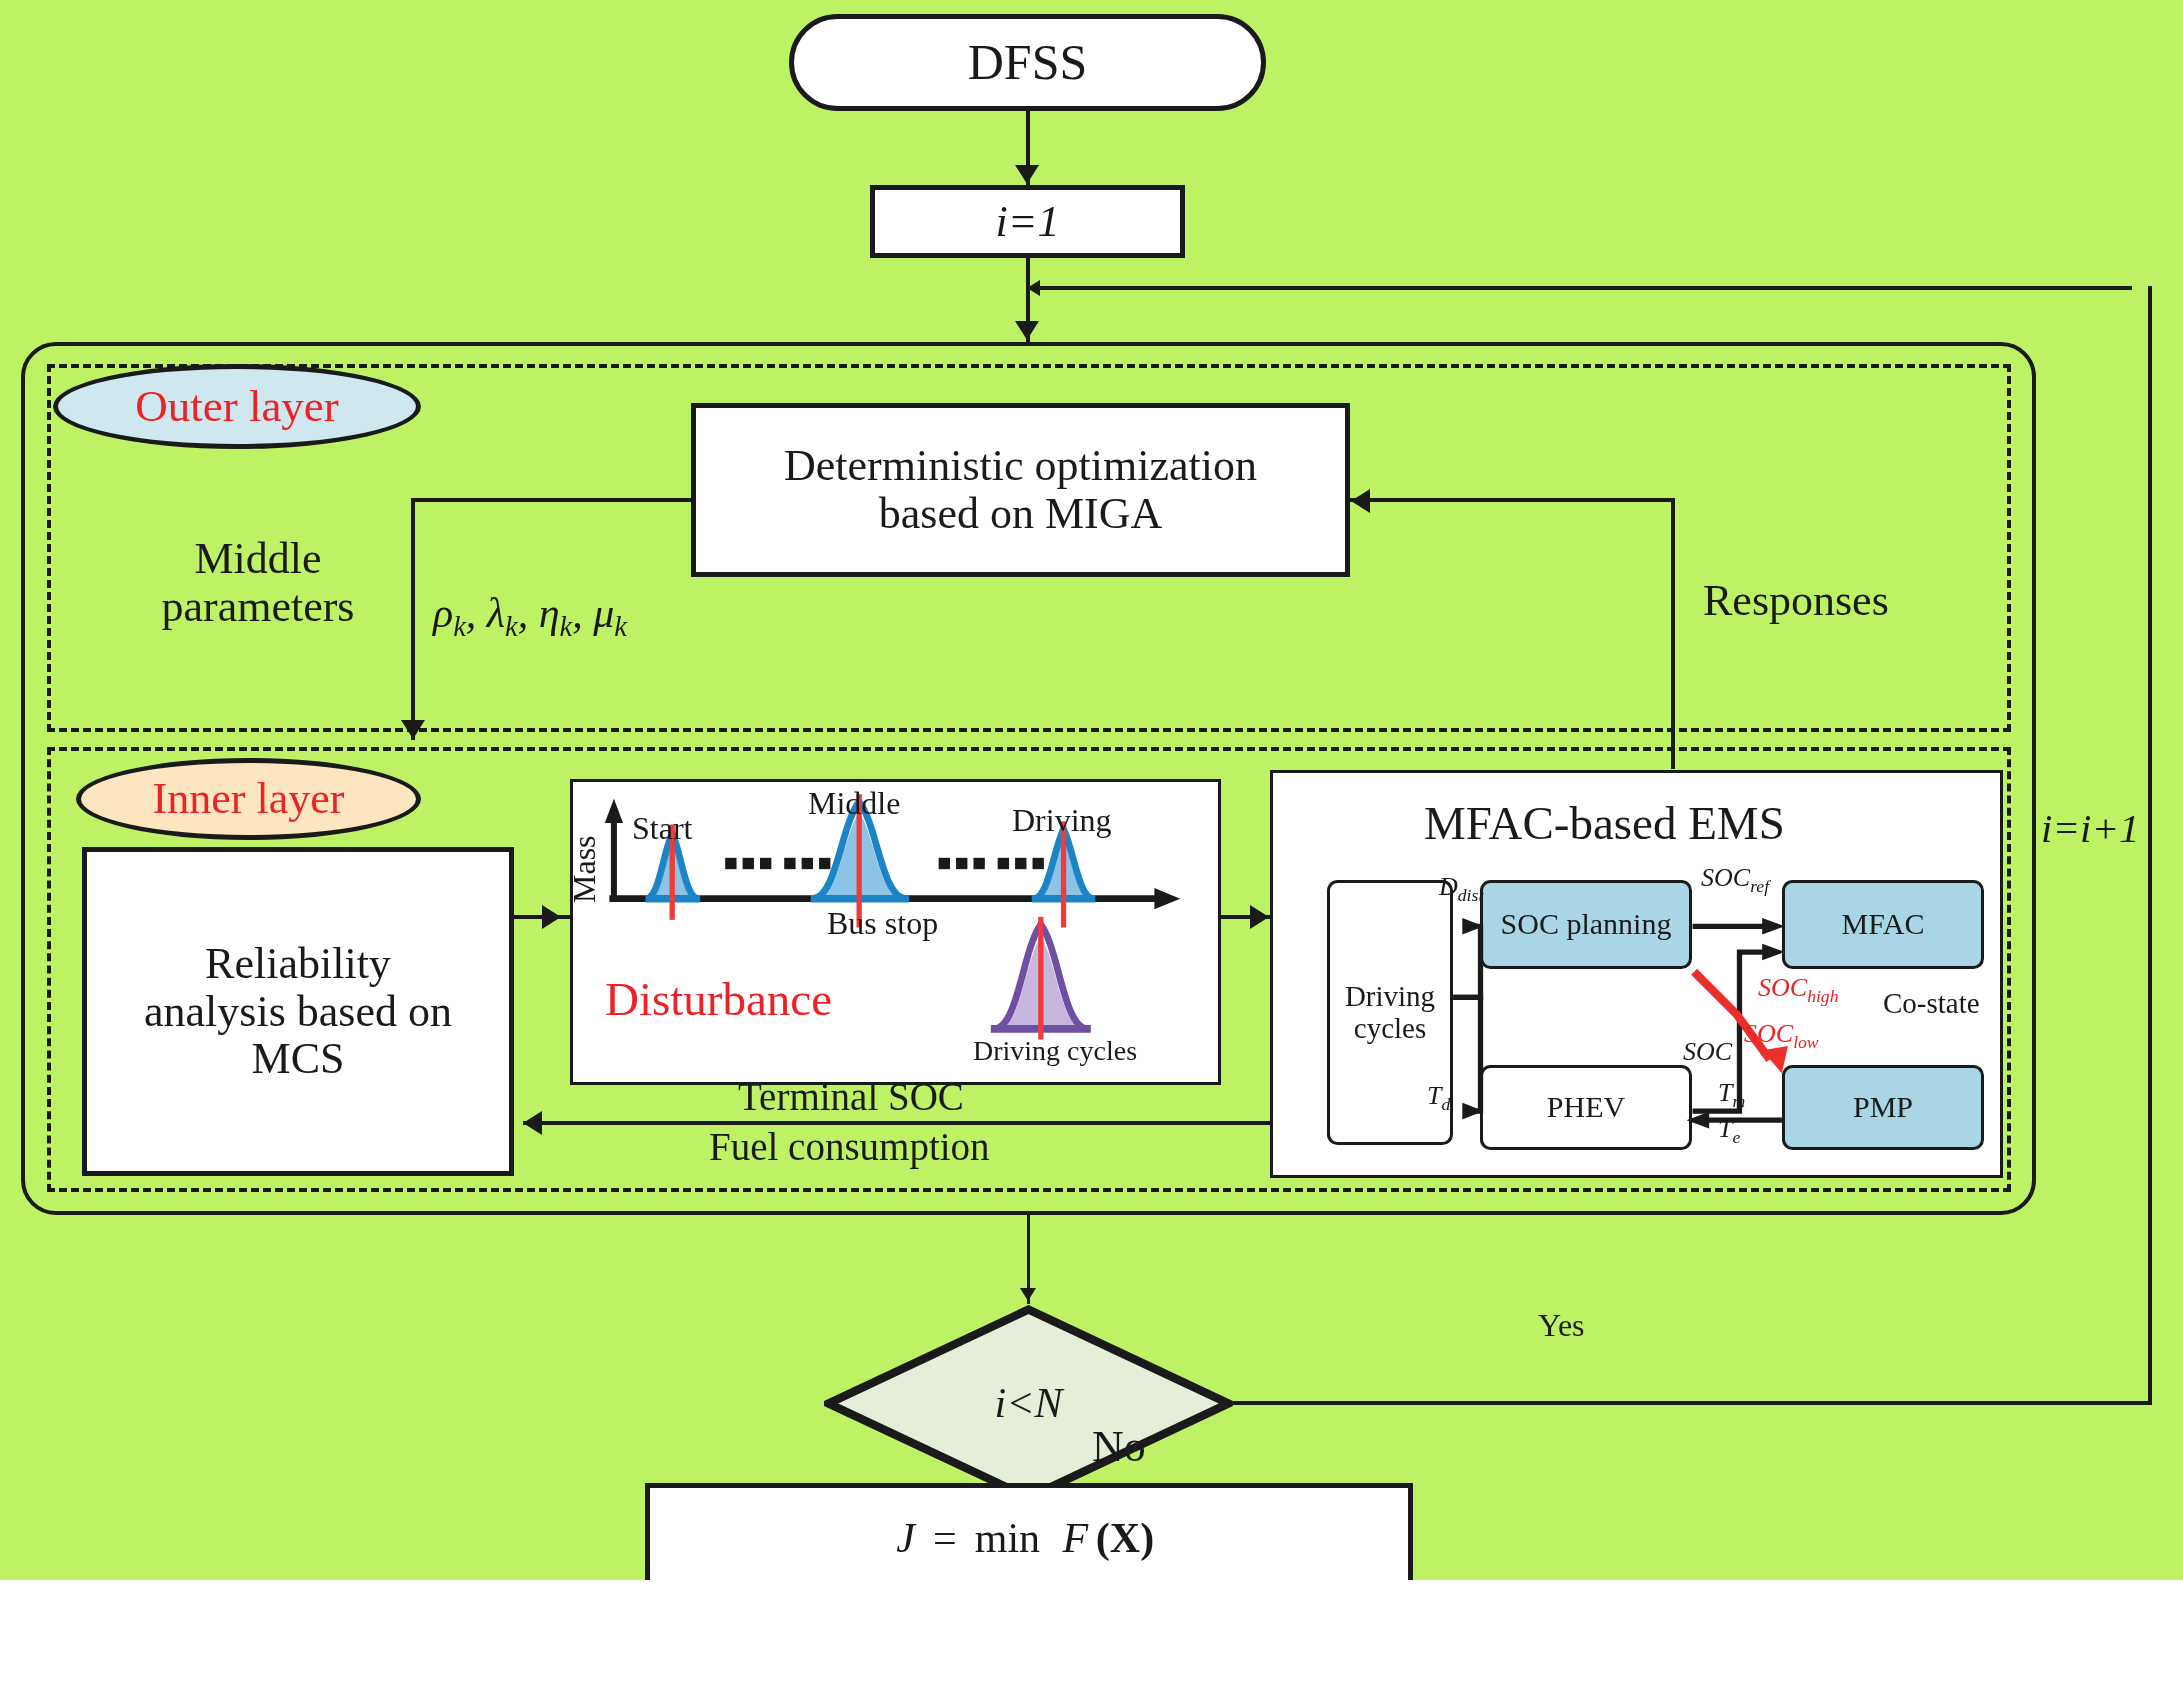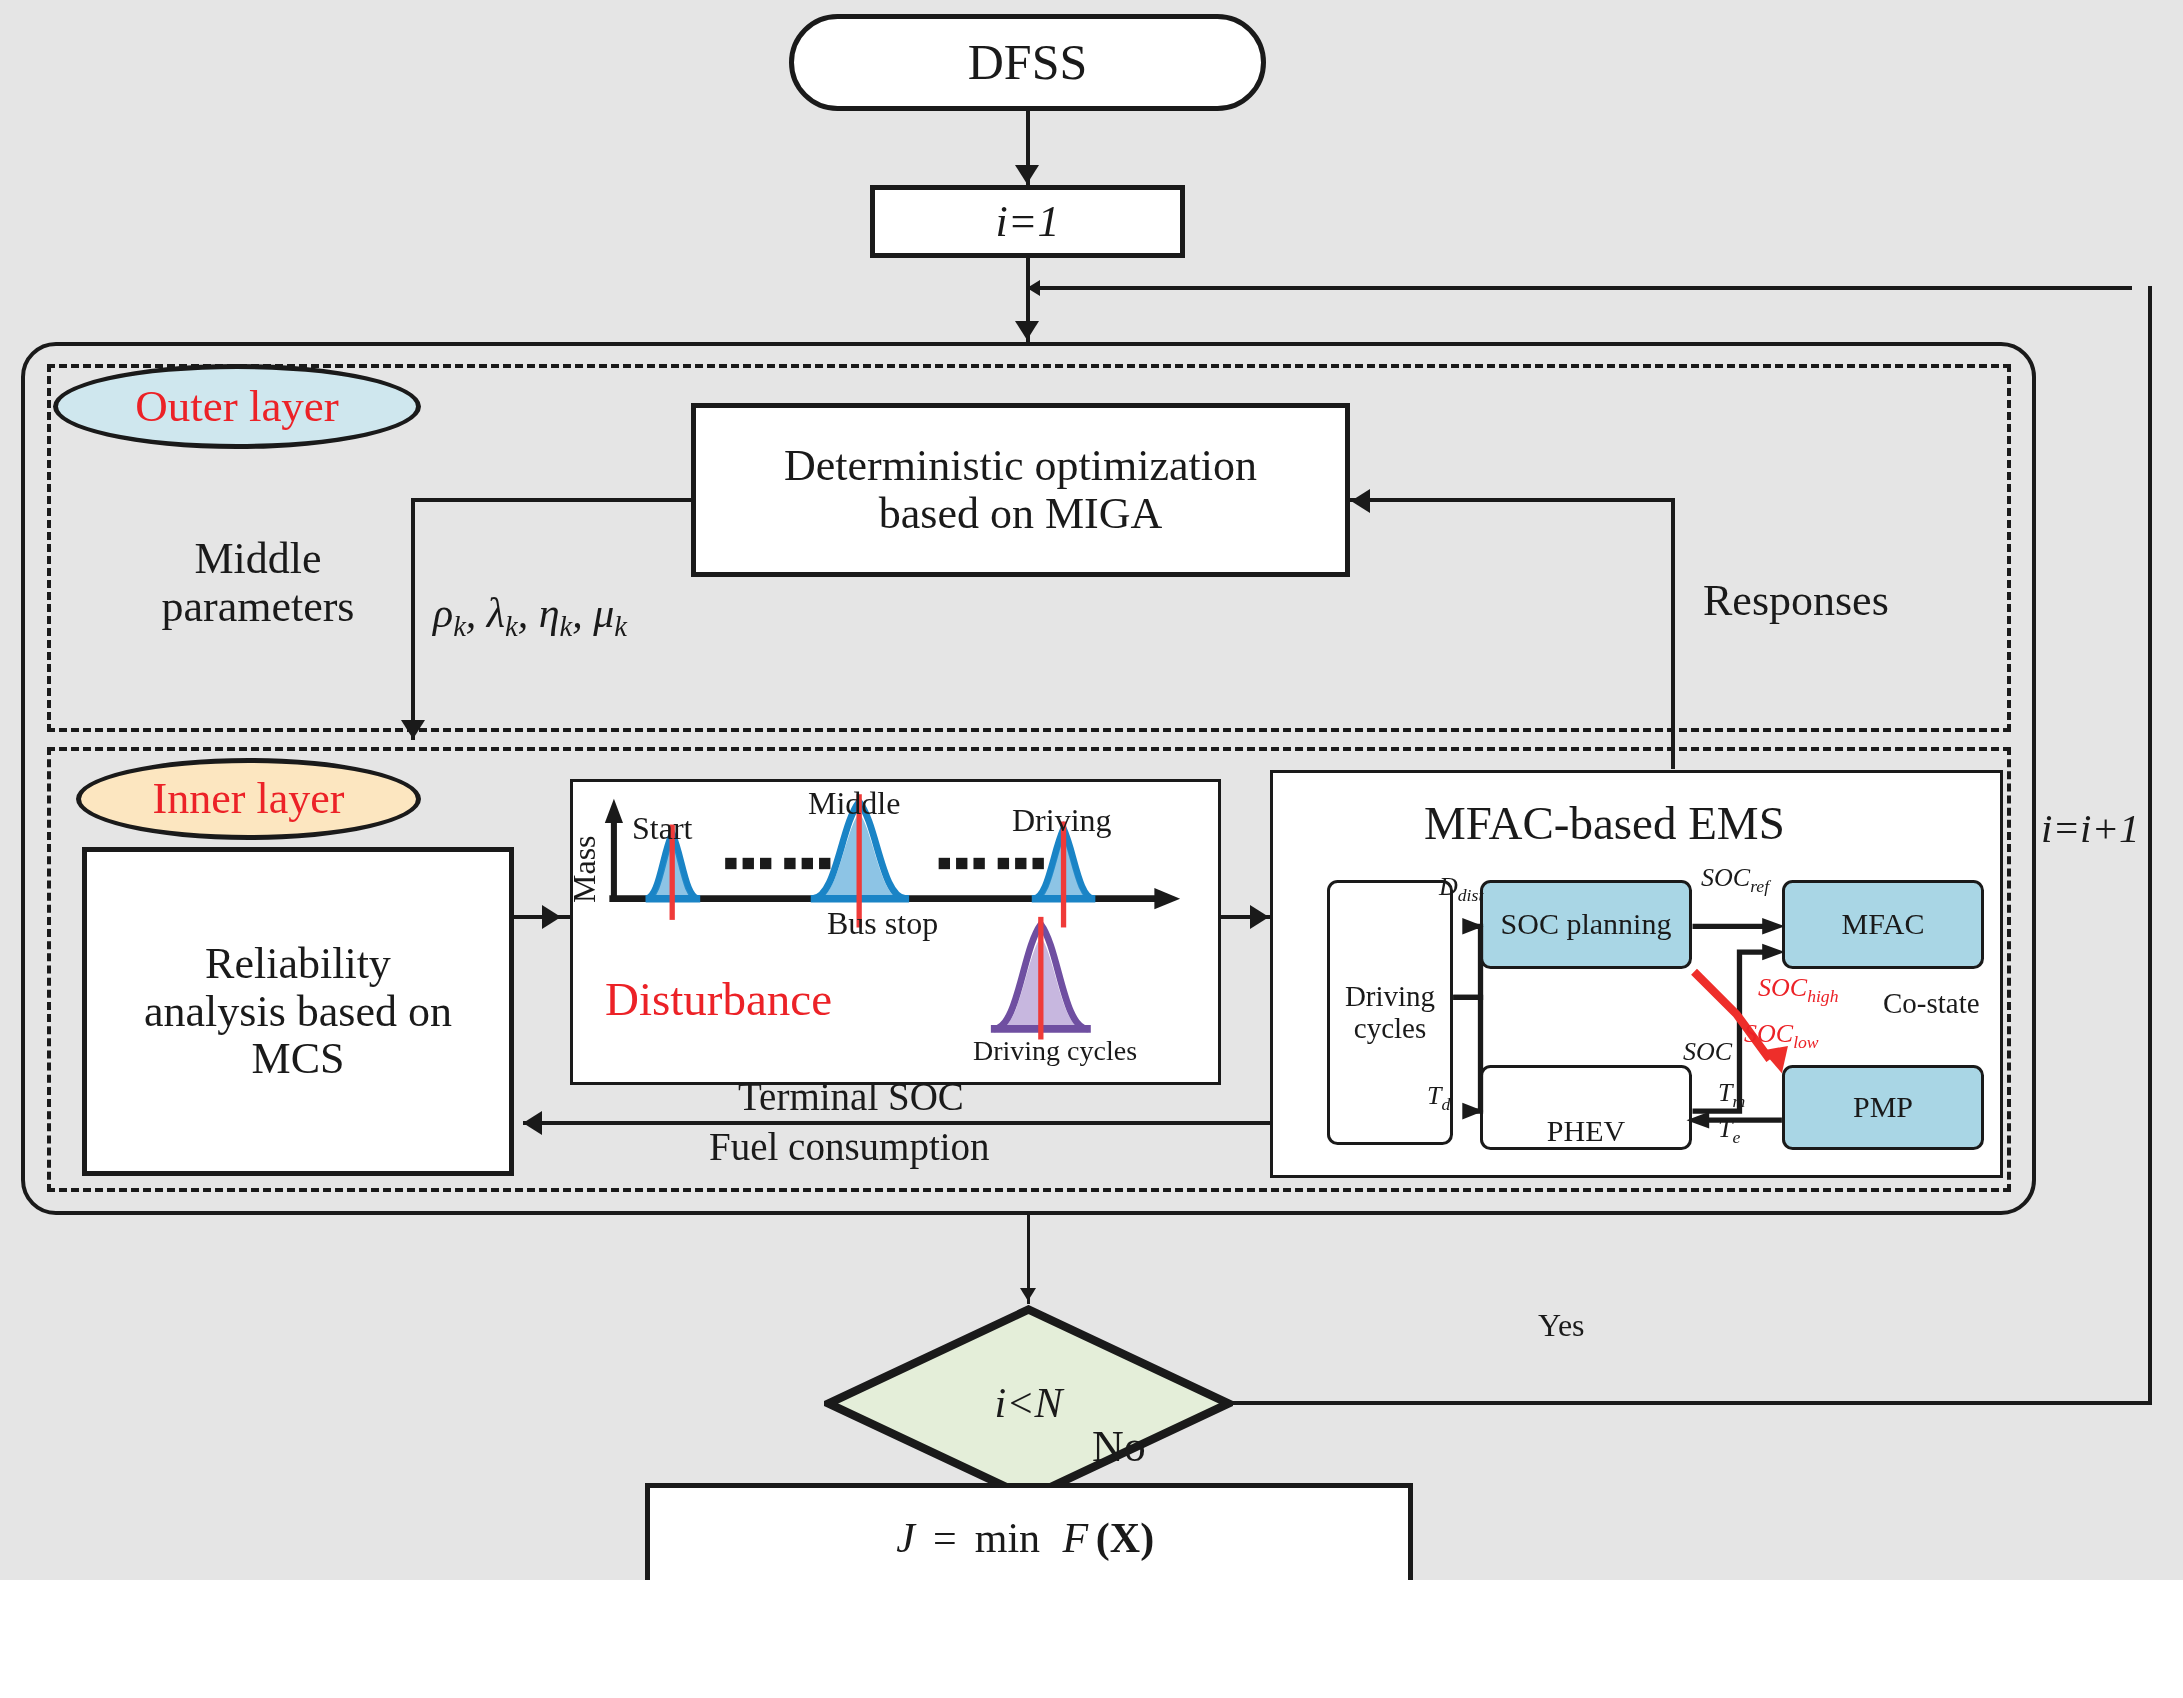--- a/index.html
+++ b/index.html
@@ -5,21 +5,21 @@
 <style>
   html,body{margin:0;padding:0;background:#fff;}
   body{
     font-family:"Liberation Serif", serif;
     color:#111;
   }
   #stage{
     position:relative;
     width:2183px;
     height:1580px;
-    background:#e5e5e5;
+    background:#bef264;
     overflow:hidden;
   }
   
   .txt{
     position:absolute;
     font-family:"Liberation Serif", serif;
     color:#1a1a1a;
     white-space:nowrap;
     line-height:1.08;
   }
@@ -227,21 +227,21 @@
   </div>
 
   <div class="rect round thin blue" style="left:1480px;top:880px;width:212px;height:89px;">
     <span class="txt" style="position:static;font-size:30px;">SOC planning</span>
   </div>
 
   <div class="rect round thin blue" style="left:1782px;top:880px;width:202px;height:89px;">
     <span class="txt" style="position:static;font-size:30px;">MFAC</span>
   </div>
 
-  <div class="rect round thin" style="left:1480px;top:1065px;width:212px;height:85px;align-items:flex-end;">
+  <div class="rect round thin" style="left:1480px;top:1065px;width:212px;height:85px;">
     <span class="txt" style="position:static;font-size:30px;">PHEV</span>
   </div>
 
   <div class="rect round thin blue" style="left:1782px;top:1065px;width:202px;height:85px;">
     <span class="txt" style="position:static;font-size:30px;">PMP</span>
   </div>
 
   <svg class="ovl" width="733" height="408" viewBox="0 0 968 538" style="left:1270px;top:770px;">
     <g stroke="#1a1a1a" stroke-width="7" fill="none">
 

